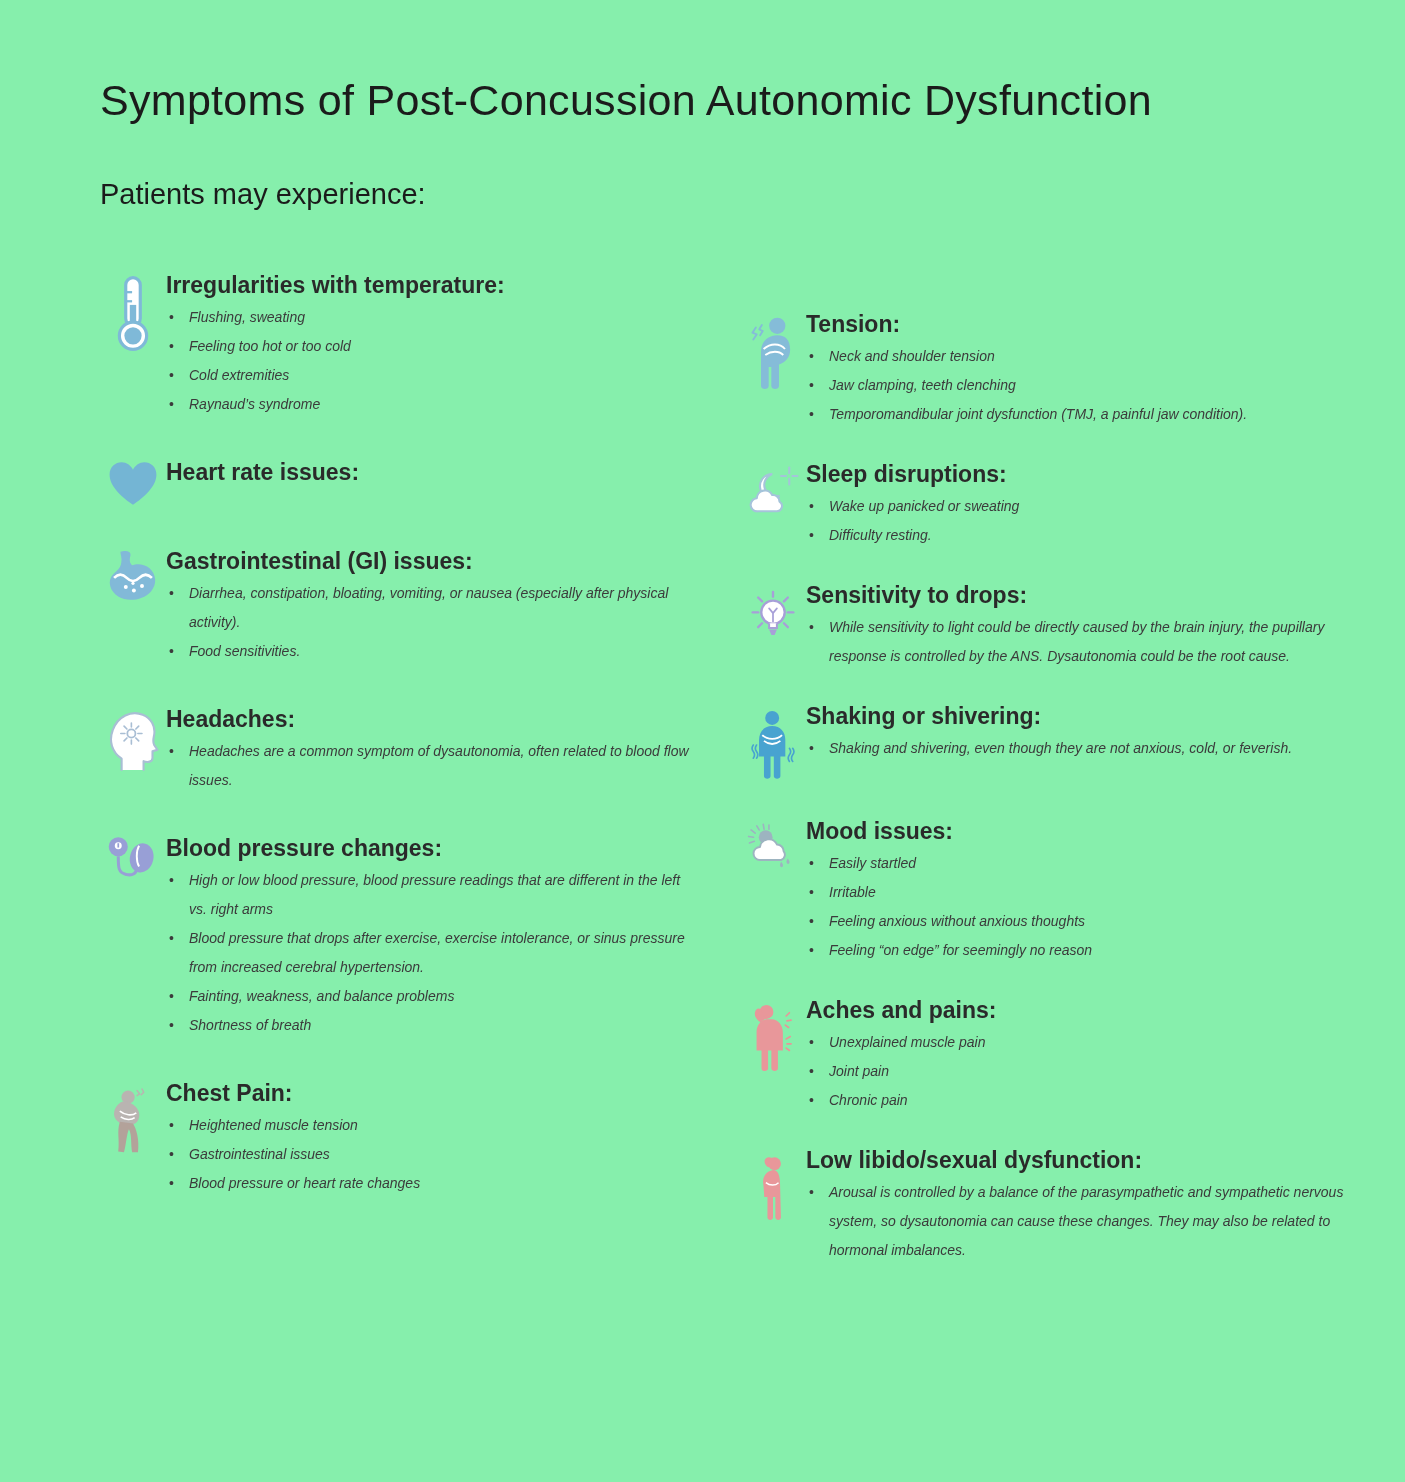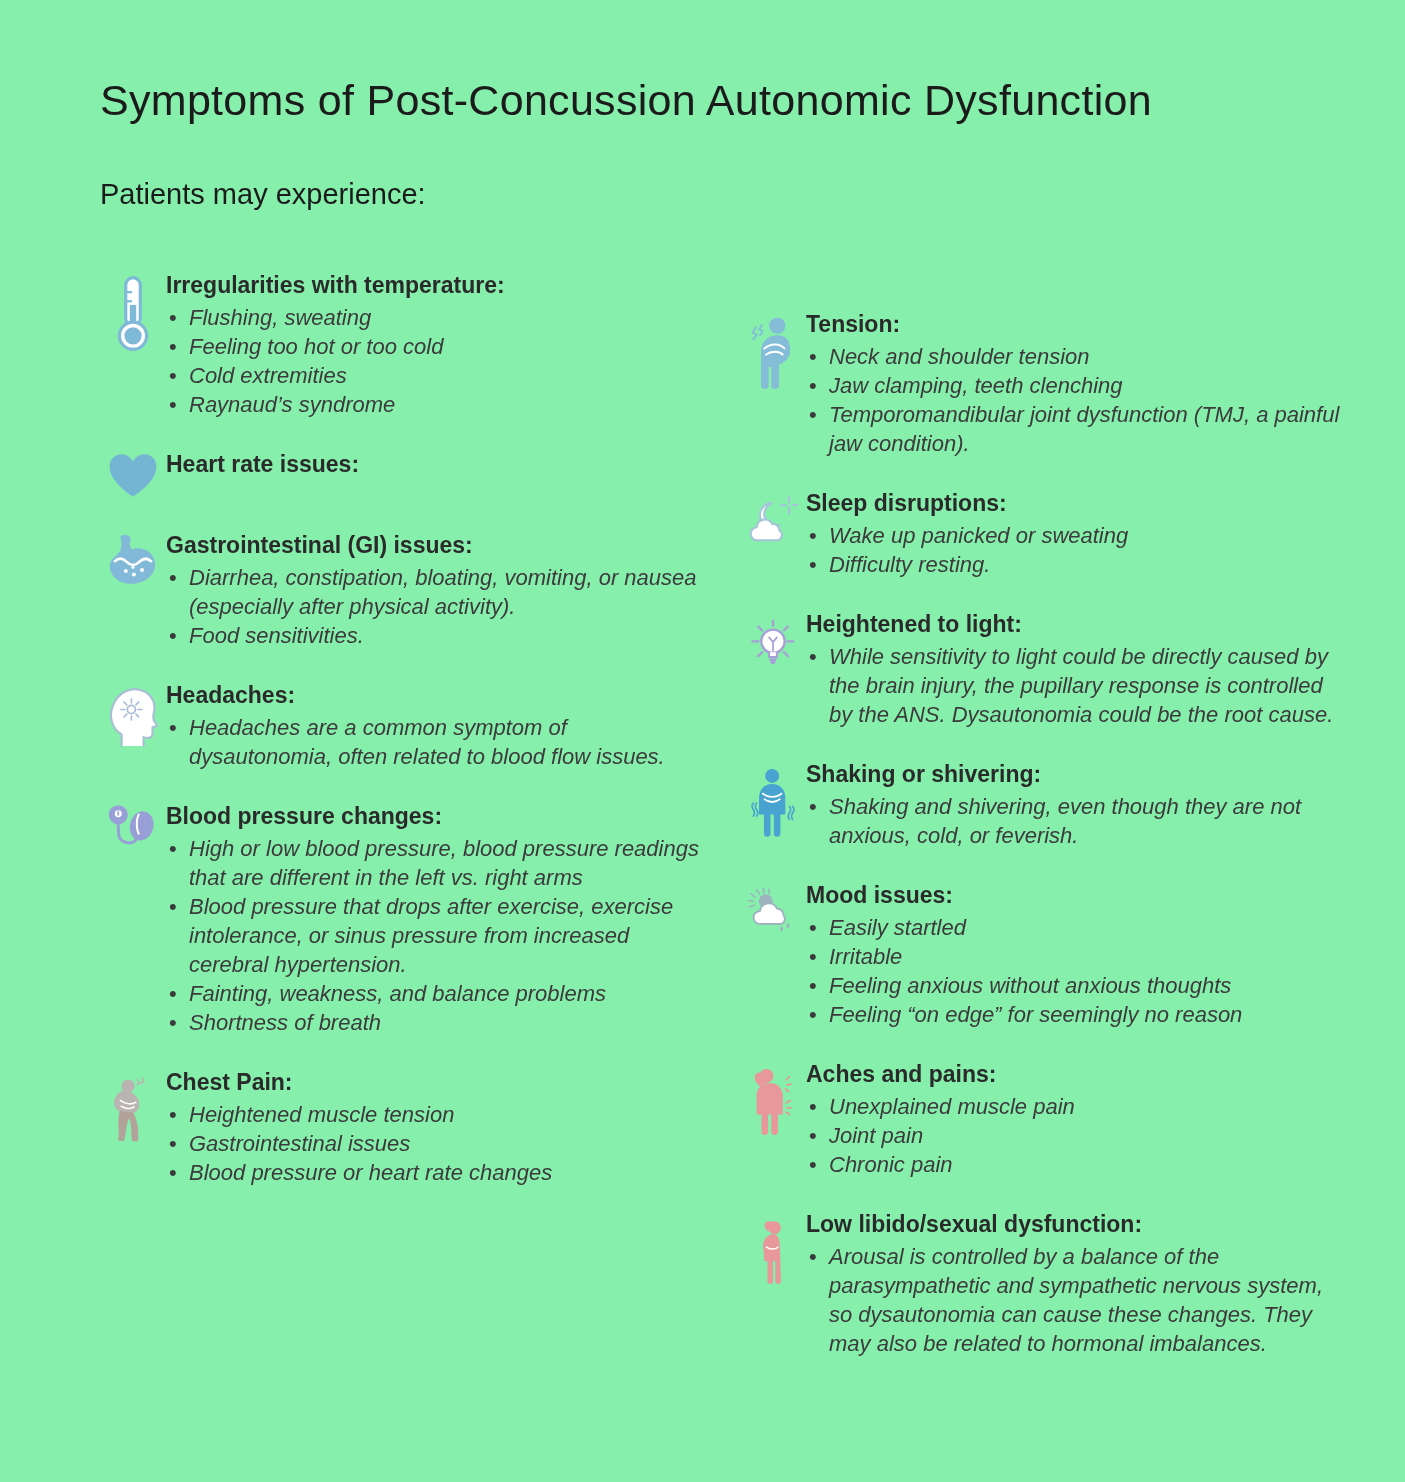--- a/index.html
+++ b/index.html
@@ -11,30 +11,30 @@
   }
   .page-title {
     margin:0; font-size:43px; font-weight:500; letter-spacing:.3px; color:#1b1b1b;
     line-height:1.15;
   }
   .page-subtitle {
     margin:52px 0 8px 0; font-size:29px; font-weight:500; color:#1b1b1b; line-height:1.2;
   }
   .columns { display:flex; margin-top:58px; padding-left:-5px; }
   .col { display:flex; flex-direction:column; }
-  .col-left  { width:600px; margin-right:40px; }
+  .col-left  { width:600px; margin-right:40px;gap:8px; }
   .col-right { flex:1;margin-top:39px; }
   .section { display:flex; margin-bottom:30px; }
   .icon-cell { width:66px; flex:none; display:flex; justify-content:center; align-items:flex-start; padding-top:3px; }
   .text-cell { flex:1; }
   .heading { margin:0 0 3px 0; font-size:23px; font-weight:bold; color:#2a2a2a; line-height:30px; }
   ul.bullets { margin:0; padding:0; list-style:none; }
   ul.bullets li {
     position:relative; padding-left:23px; font-style:italic;
-    font-size:22px; line-height:29px; color:#3b3b3b;
+    font-size:14px; line-height:29px; color:#3b3b3b;
   }
   ul.bullets li::before { content:"•"; position:absolute; left:3px; font-style:normal; color:#3b3b3b; }
   svg { display:block; }
 </style>
 </head>
 <body>
 
 <div class="page">
   <h1 class="page-title">Symptoms of Post-Concussion Autonomic Dysfunction</h1>
   <h2 class="page-subtitle">Patients may experience:</h2>
@@ -228,21 +228,21 @@
               <line x1="13" y1="11" x2="18" y2="16"></line>
               <line x1="51" y1="11" x2="46" y2="16"></line>
               <line x1="6" y1="30" x2="13" y2="30"></line>
               <line x1="58" y1="30" x2="51" y2="30"></line>
               <line x1="13" y1="49" x2="18" y2="44"></line>
               <line x1="51" y1="49" x2="46" y2="44"></line>
             </g>
           </svg>
         </div>
         <div class="text-cell">
-          <h3 class="heading">Heightened to light:</h3>
+          <h3 class="heading">Sensitivity to drops:</h3>
           <ul class="bullets">
             <li>While sensitivity to light could be directly caused by the brain injury, the pupillary response is controlled by the ANS. Dysautonomia could be the root cause.</li>
           </ul>
         </div>
       </div>
 
       <div class="section">
         <div class="icon-cell">
           <svg width="46" height="82" viewBox="0 0 56 84">
             <circle cx="27" cy="9" r="8.5" fill="#48a3d0"></circle>

